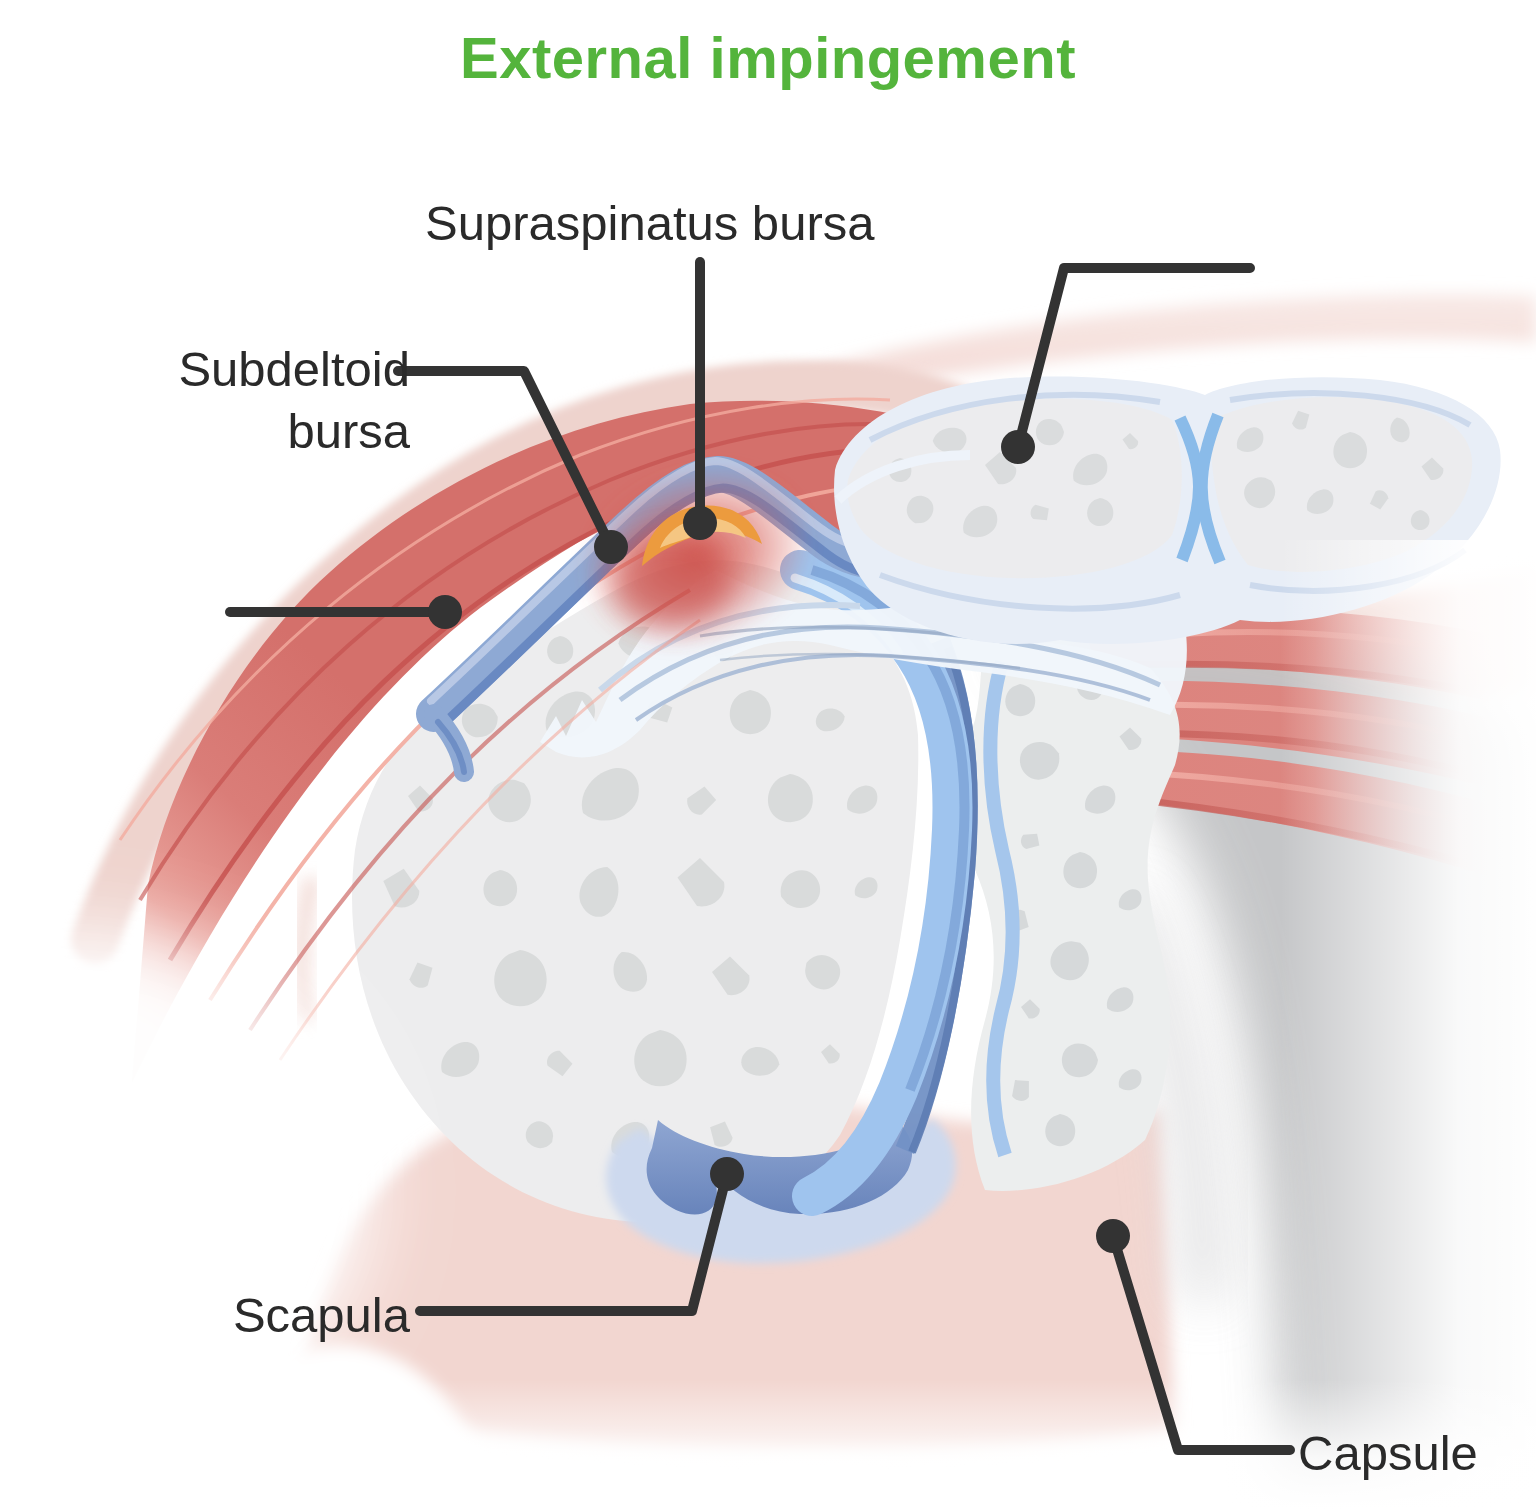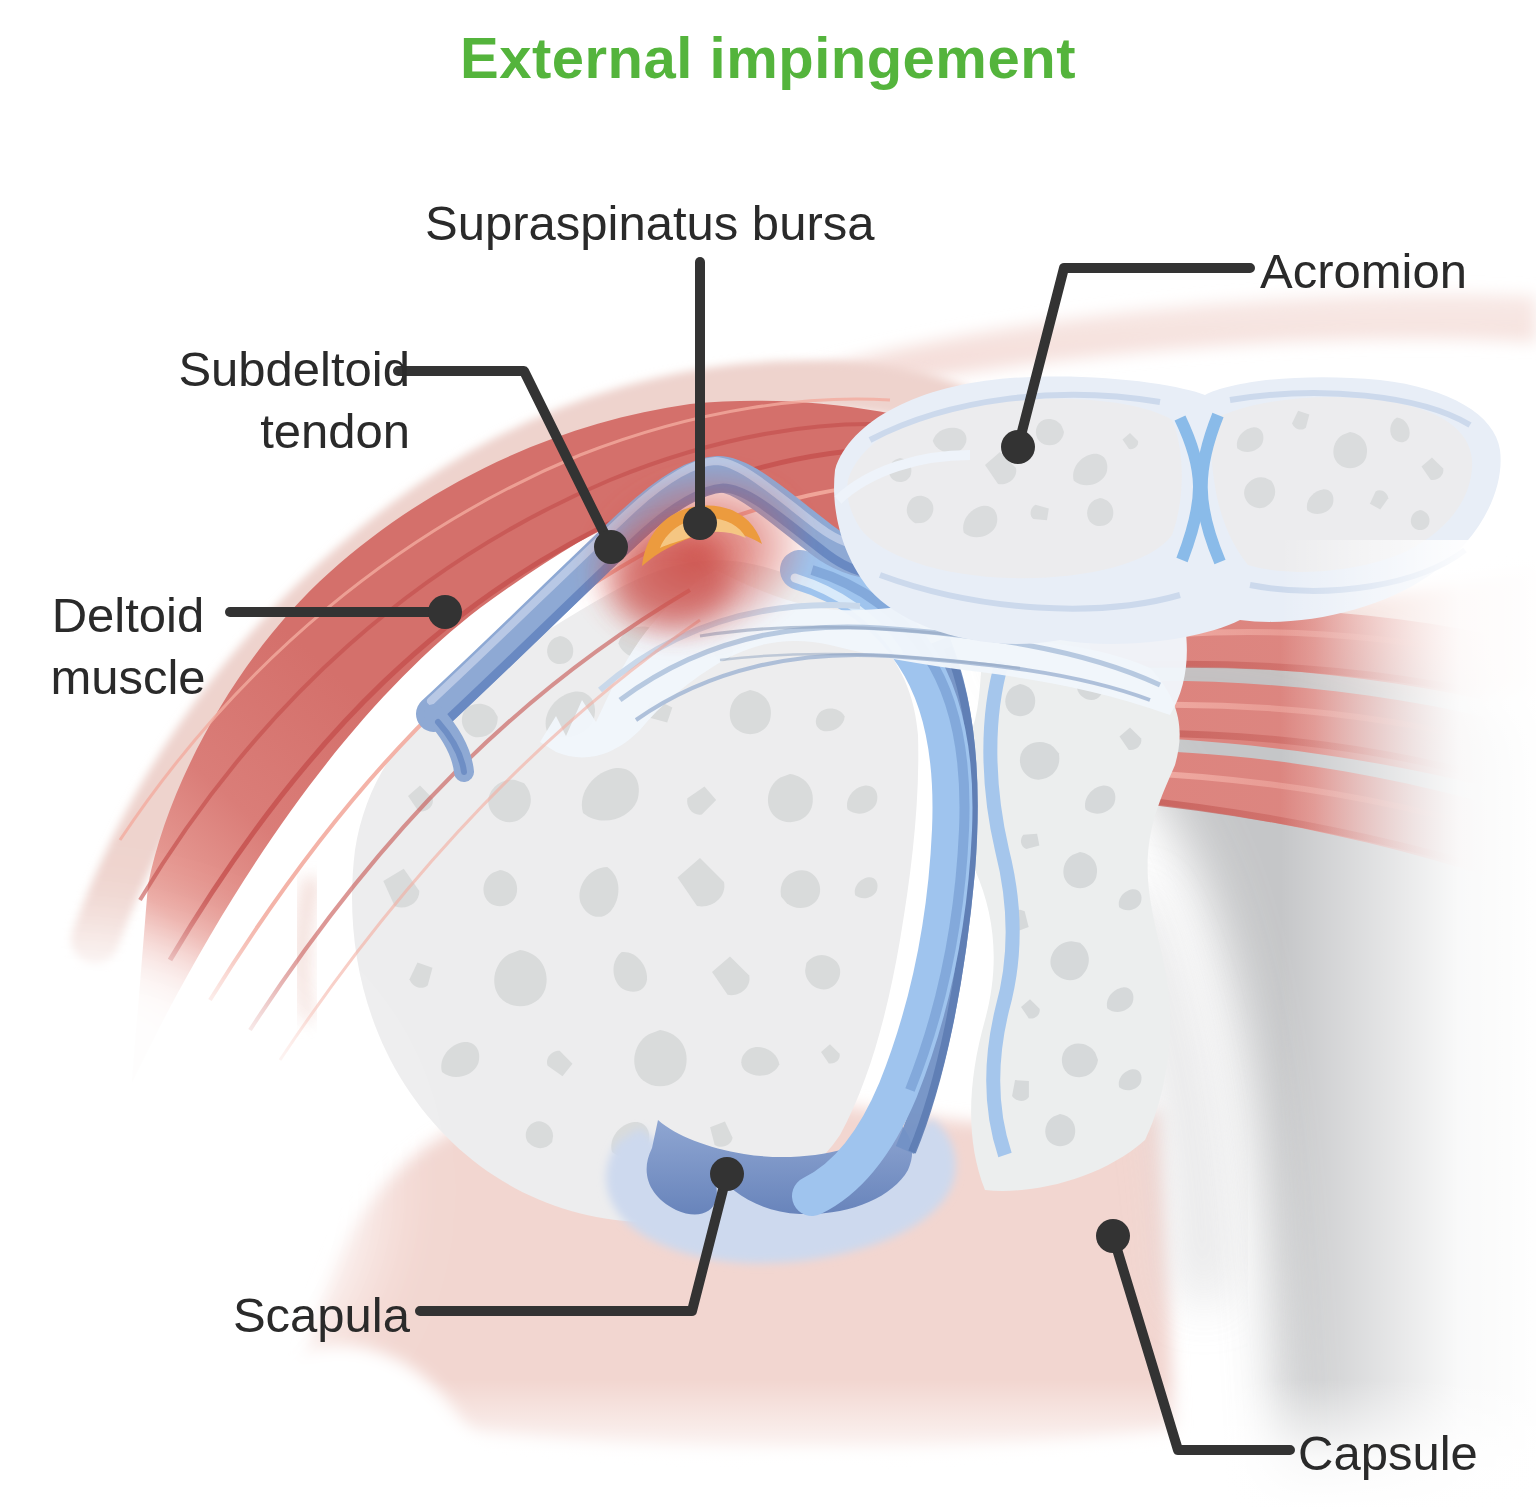--- a/index.html
+++ b/index.html
@@ -324,28 +324,23 @@
     <circle cx="445" cy="612" r="17"></circle>
     <circle cx="727" cy="1174" r="17"></circle>
     <circle cx="1113" cy="1236" r="17"></circle>
   </g>
 </svg>
 
   <div class="title" style="color: rgb(84, 180, 60);">External impingement</div>
 
   <div class="lbl" style="left:425px;top:192px;">Supraspinatus bursa</div>
 
-  <div class="lbl" style="left:1260px;top:240px;">Acromion</div>
 
   <div class="lbl right" style="right:1126px;top:338px;margin-left:44px;">
     <div>Subdeltoid</div>
-    <div>tendon</div>
+    <div>bursa</div>
   </div>
 
-  <div class="lbl center" style="left:28px;top:584px;width:200px;">
-    <div>Deltoid</div>
-    <div>muscle</div>
-  </div>
 
   <div class="lbl right" style="right:1126px;top:1284px;">Scapula</div>
 
   <div class="lbl" style="left:1298px;top:1422px;">Capsule</div>
 </div>
 
 </body></html>

